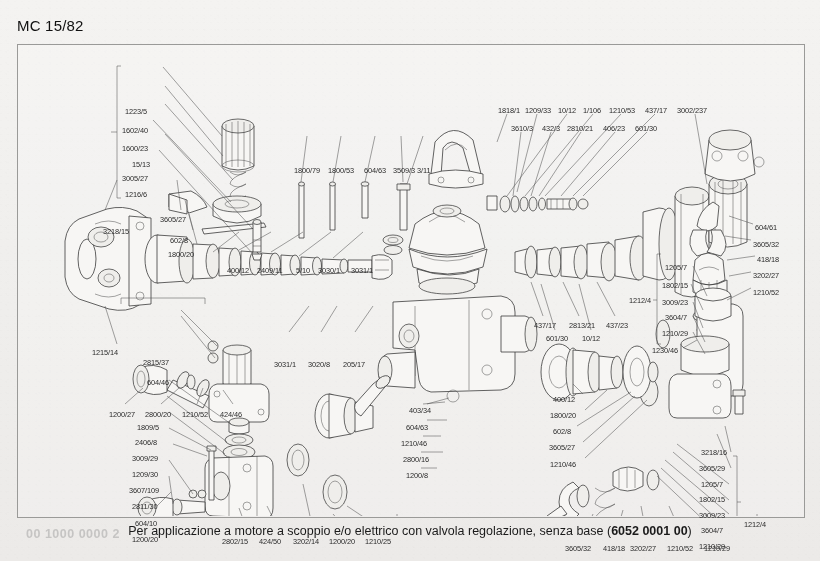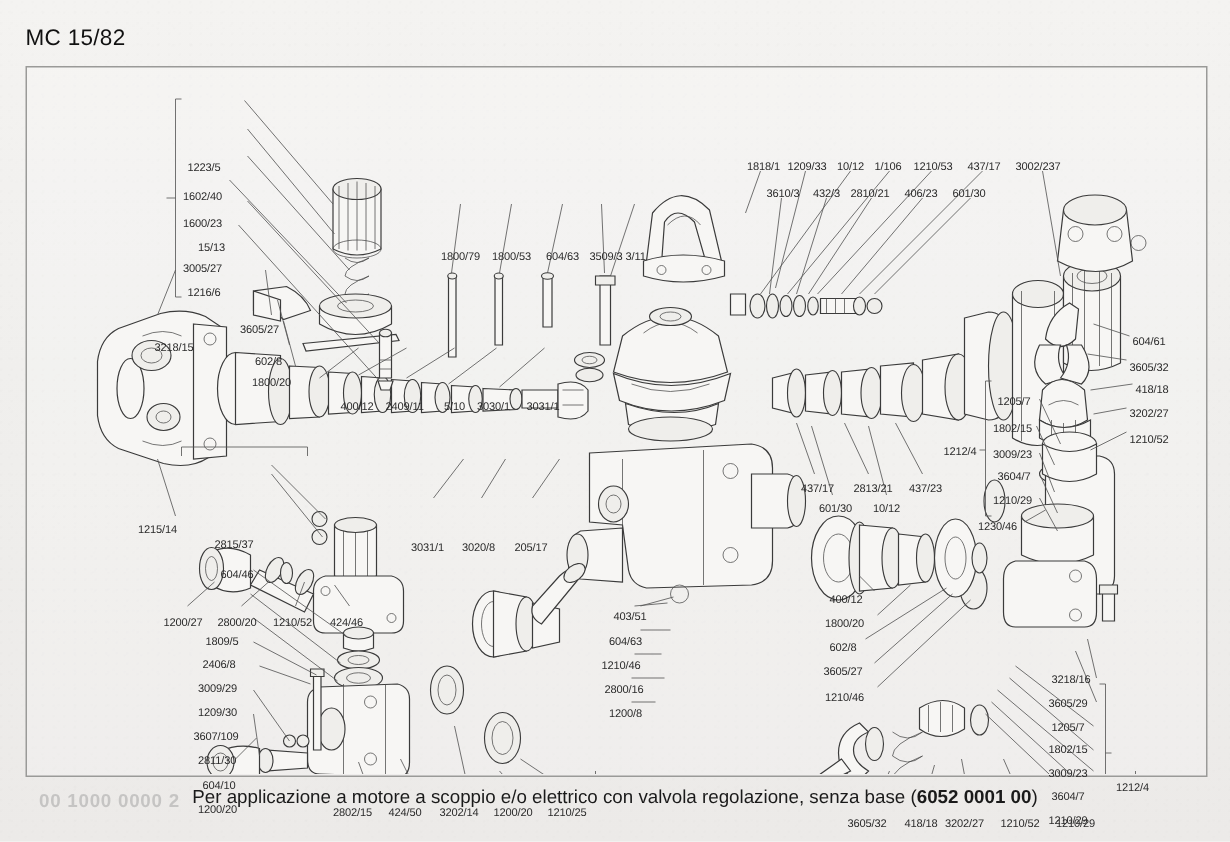--- a/index.html
+++ b/index.html
@@ -478,21 +478,21 @@
         <div class="lbl" style="left: 494px; top: 81px;">3610/3</div>
         <div class="lbl" style="left: 525px; top: 81px;">432/3</div>
         <div class="lbl" style="left: 550px; top: 81px;">2810/21</div>
         <div class="lbl" style="left: 586px; top: 81px;">406/23</div>
         <div class="lbl" style="left: 618px; top: 81px;">601/30</div>
         <div class="lbl" style="left: 517px; top: 278px;">437/17</div>
         <div class="lbl" style="left: 552px; top: 278px;">2813/21</div>
         <div class="lbl" style="left: 589px; top: 278px;">437/23</div>
         <div class="lbl" style="left: 529px; top: 291px;">601/30</div>
         <div class="lbl" style="left: 565px; top: 291px;">10/12</div>
-        <div class="lbl" style="left: 392px; top: 363px;">403/51</div>
+        <div class="lbl" style="left: 392px; top: 363px;">403/34</div>
         <div class="lbl" style="left: 389px; top: 380px;">604/63</div>
         <div class="lbl" style="left: 384px; top: 396px;">1210/46</div>
         <div class="lbl" style="left: 386px; top: 412px;">2800/16</div>
         <div class="lbl" style="left: 389px; top: 428px;">1200/8</div>
         <div class="lbl" style="left: 536px; top: 352px;">400/12</div>
         <div class="lbl" style="left: 533px; top: 368px;">1800/20</div>
         <div class="lbl" style="left: 536px; top: 384px;">602/8</div>
         <div class="lbl" style="left: 532px; top: 400px;">3605/27</div>
         <div class="lbl" style="left: 533px; top: 417px;">1210/46</div>
         <div class="lbl" style="left: 738px; top: 180px;">604/61</div>

